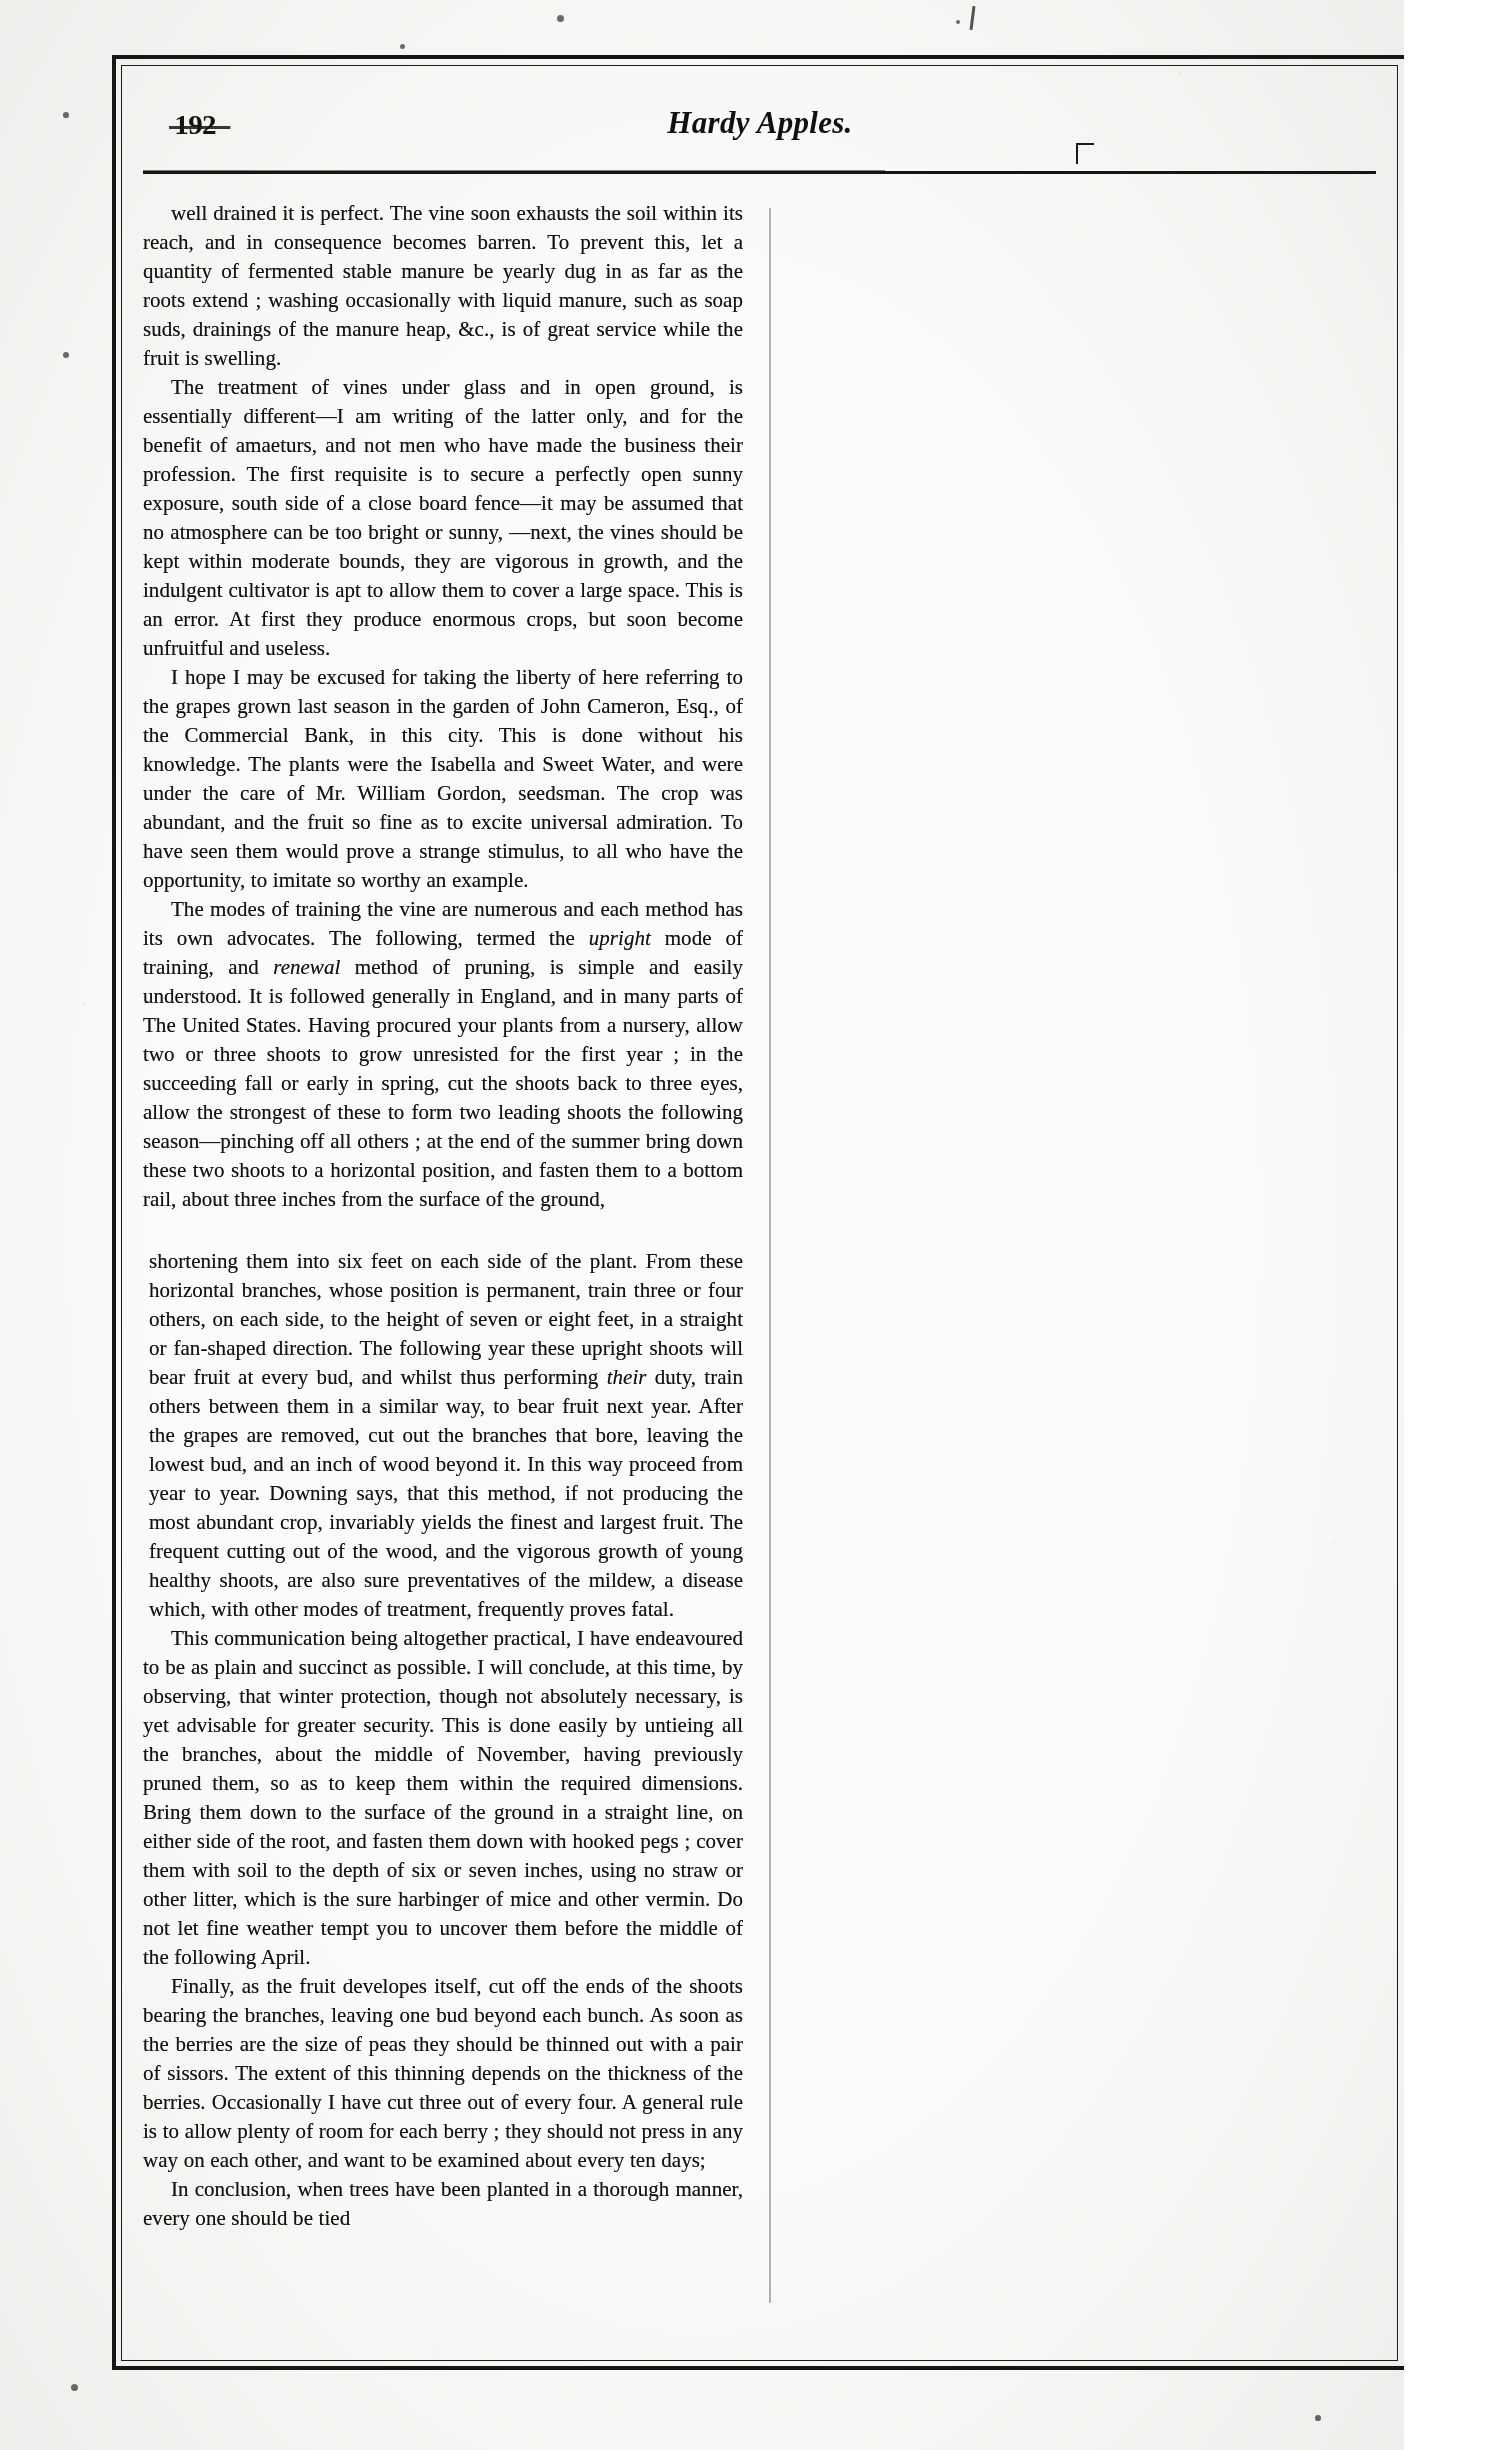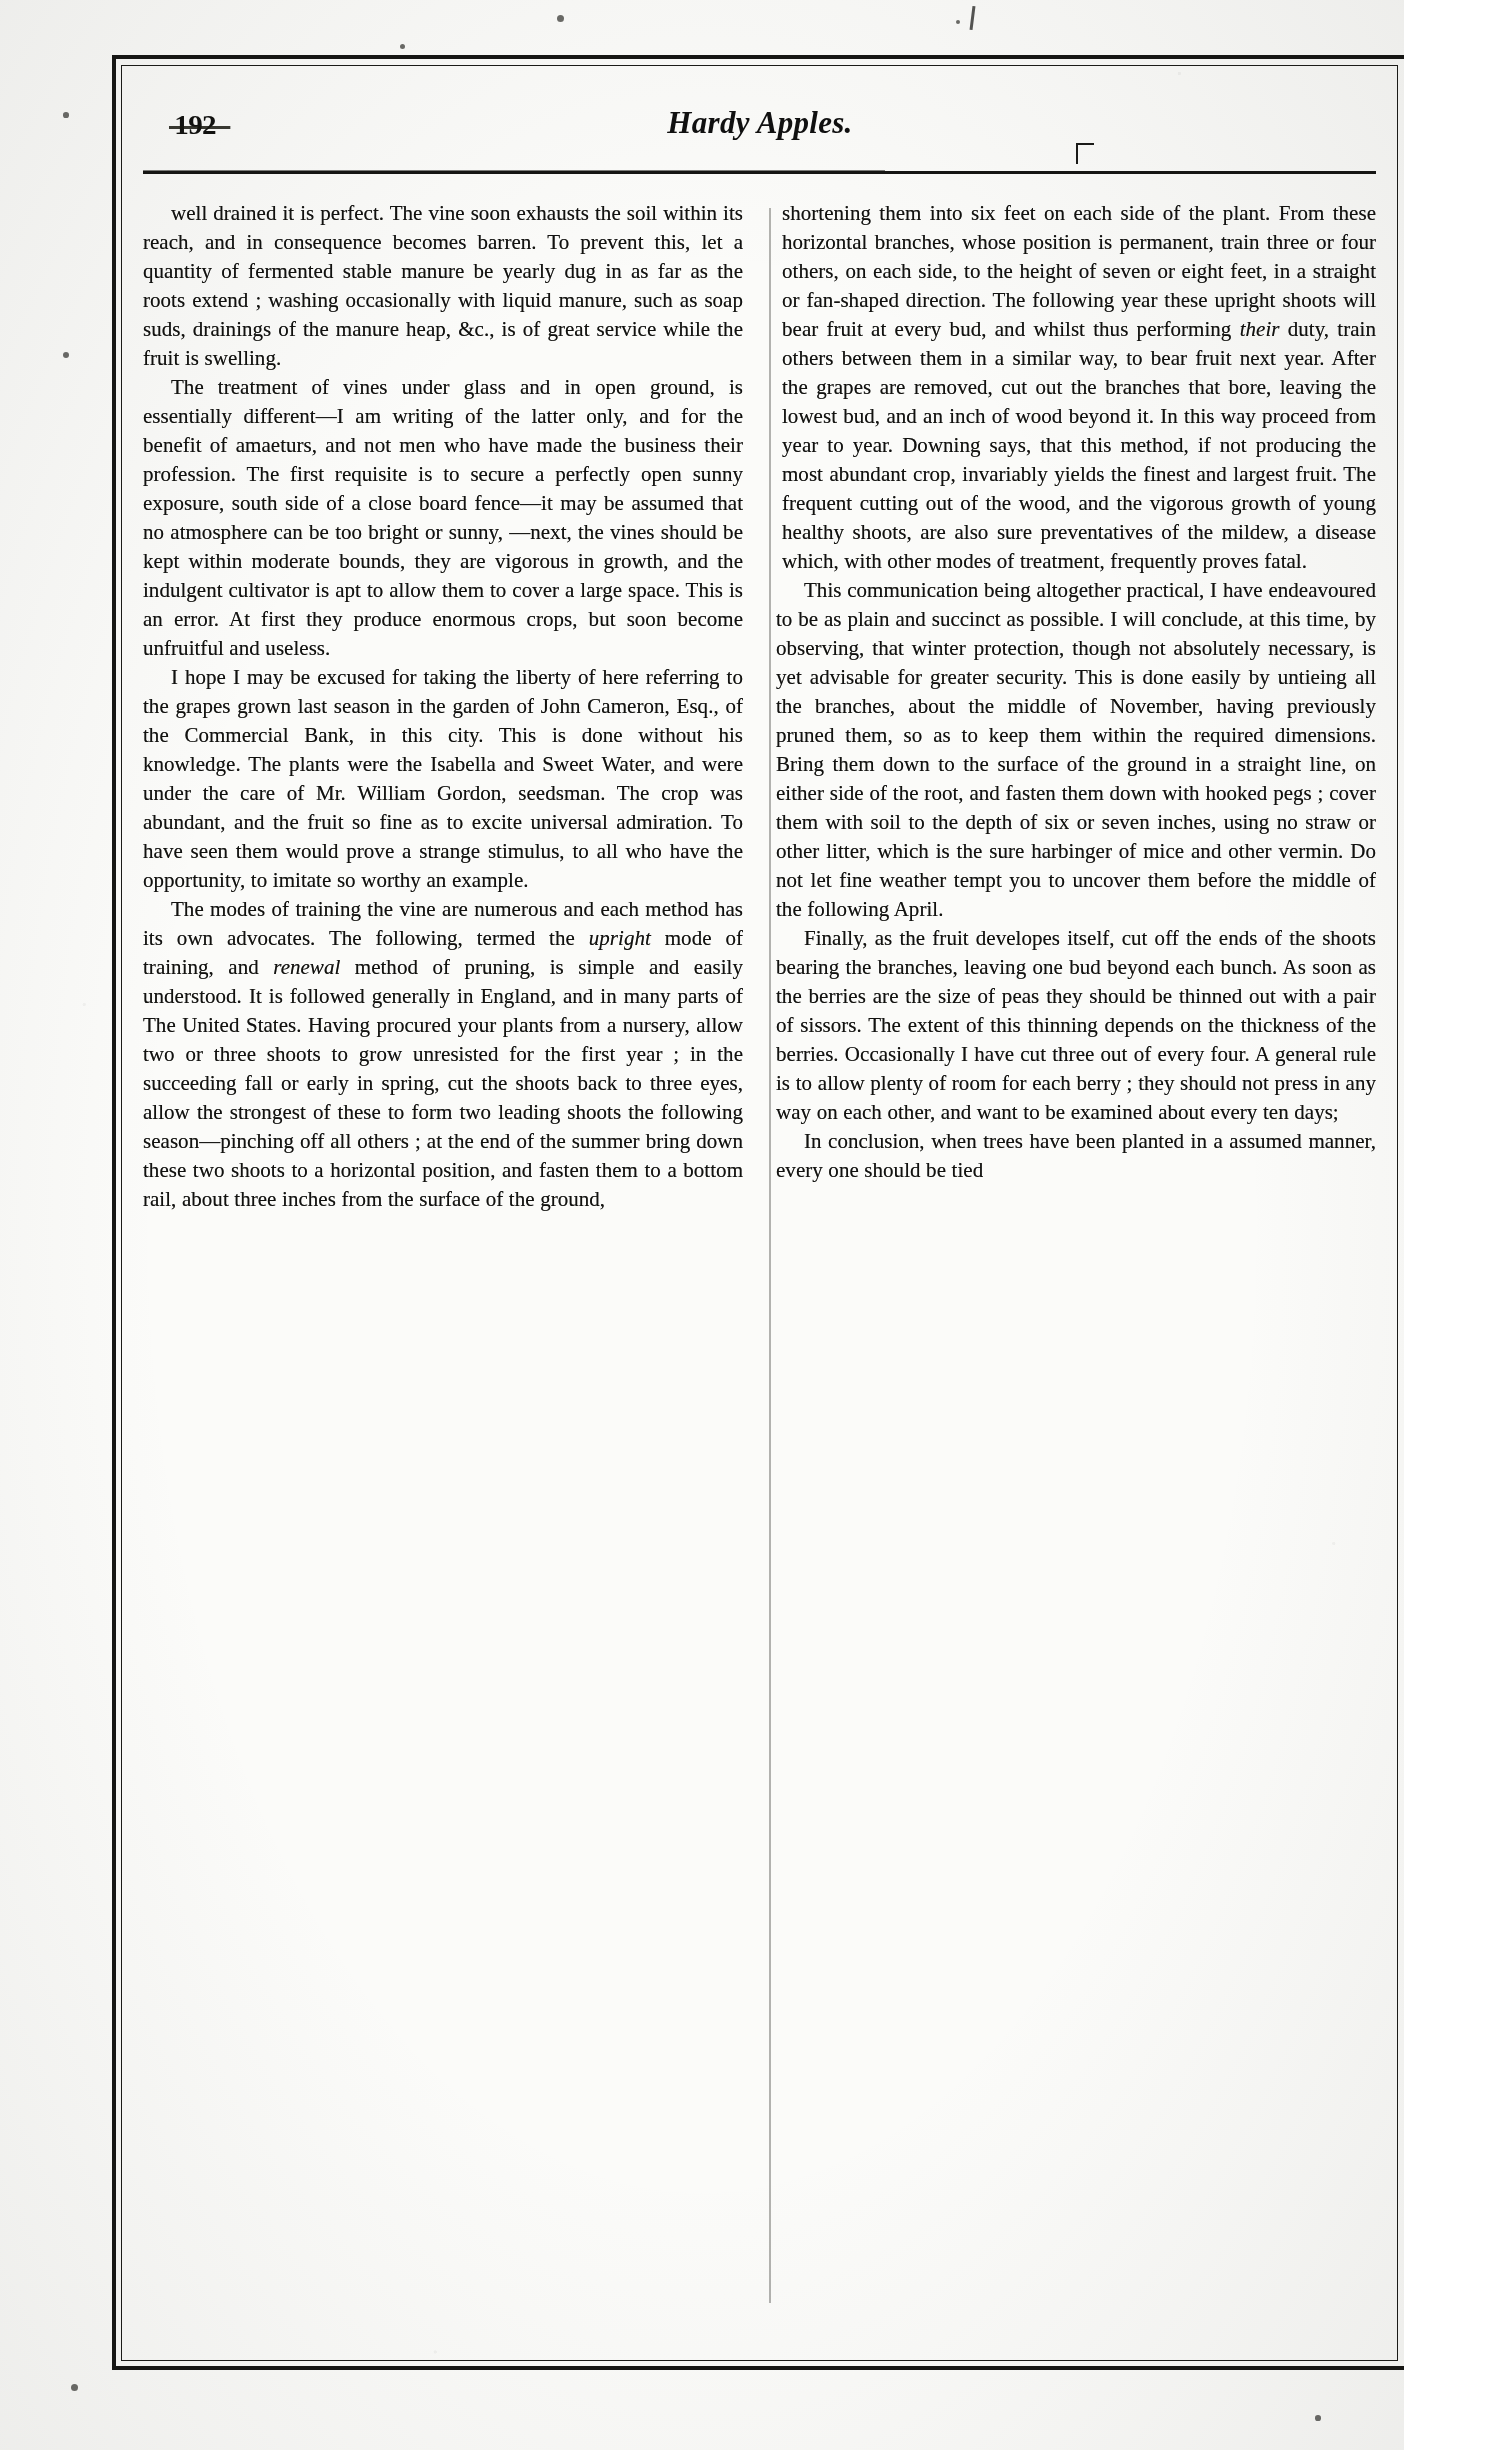--- a/index.html
+++ b/index.html
@@ -133,20 +133,21 @@
 
   
   .columns {
     position: absolute;
     left: 143px;
     top: 199px;
     width: 1233px;
     height: 2126px;
     display: flex;
     gap: 33px;
+    flex-direction: column;
   }
   .col {
     width: 600px;
     position: relative;
   }
   .col-rule {
     position: absolute;
     left: 629px;
     top: 195px;
     width: 1.9px;
@@ -211,21 +212,21 @@
       <p>well drained it is perfect.  The vine soon exhausts the soil within its reach, and in consequence becomes barren.  To prevent this, let a quantity of fermented stable manure be yearly dug in as far as the roots extend ; washing occasionally with liquid manure, such as soap suds, drainings of the manure heap, &amp;c., is of great service while the fruit is swelling.</p>
       <p>The treatment of vines under glass and in open ground, is essentially different—I am writing of the latter only, and for the benefit of amaeturs, and not men who have made the business their profession.  The first requisite is to secure a perfectly open sunny exposure, south side of a close board fence—it may be assumed that no atmosphere can be too bright or sunny, —next, the vines should be kept within moderate bounds, they are vigorous in growth, and the indulgent cultivator is apt to allow them to cover a large space.  This is an error.  At first they produce enormous crops, but soon become unfruitful and useless.</p>
       <p>I hope I may be excused for taking the liberty of here referring to the grapes grown last season in the garden of John Cameron, Esq., of the Commercial Bank, in this city.  This is done without his knowledge.  The plants were the Isabella and Sweet Water, and were under the care of Mr. William Gordon, seedsman.  The crop was abundant, and the fruit so fine as to excite universal admiration.  To have seen them would prove a strange stimulus, to all who have the opportunity, to imitate so worthy an example.</p>
       <p><span>The modes of training the vine are numerous and each method has its own advocates.  The following, termed the </span><i>upright</i><span> mode of training, and </span><i>renewal</i><span> method of pruning, is simple and easily understood.  It is followed generally in England, and in many parts of The United States.  Having procured your plants from a nursery, allow two or three shoots to grow unresisted for the first year ; in the succeeding fall or early in spring, cut the shoots back to three eyes, allow the strongest of these to form two leading shoots the following season—pinching off all others ; at the end of the summer bring down these two shoots to a horizontal position, and fasten them to a bottom rail, about three inches from the surface of the ground,</span></p>
     </div>
 
     <div class="col">
       <p class="cont"><span>shortening them into six feet on each side of the plant.  From these horizontal branches, whose position is permanent, train three or four others, on each side, to the height of seven or eight feet, in a straight or fan-shaped direction.  The following year these upright shoots will bear fruit at every bud, and whilst thus performing </span><i>their</i><span> duty, train others between them in a similar way, to bear fruit next year.  After the grapes are removed, cut out the branches that bore, leaving the lowest bud, and an inch of wood beyond it.  In this way proceed from year to year.  Downing says, that this method, if not producing the most abundant crop, invariably yields the finest and largest fruit.  The frequent cutting out of the wood, and the vigorous growth of young healthy shoots, are also sure preventatives of the mildew, a disease which, with other modes of treatment, frequently proves fatal.</span></p>
       <p>This communication being altogether practical, I have endeavoured to be as plain and succinct as possible.  I will conclude, at this time, by observing, that winter protection, though not absolutely necessary, is yet advisable for greater security.  This is done easily by untieing all the branches, about the middle of November, having previously pruned them, so as to keep them within the required dimensions. Bring them down to the surface of the ground in a straight line, on either side of the root, and fasten them down with hooked pegs ; cover them with soil to the depth of six or seven inches, using no straw or other litter, which is the sure harbinger of mice and other vermin. Do not let fine weather tempt you to uncover them before the middle of the following April.</p>
       <p>Finally, as the fruit developes itself, cut off the ends of the shoots bearing the branches, leaving one bud beyond each bunch.  As soon as the berries are the size of peas they should be thinned out with a pair of sissors.  The extent of this thinning depends on the thickness of the berries.  Occasionally I have cut three out of every four.  A general rule is to allow plenty of room for each berry ; they should not press in any way on each other, and want to be examined about every ten days;</p>
-      <p>In conclusion, when trees have been planted in a assumed manner, every one should be tied</p>
+      <p>In conclusion, when trees have been planted in a thorough manner, every one should be tied</p>
     </div>
 
   </div>
 
   <div class="col-rule" style="left:769px;top:208px;height:2095px;opacity:.35;"></div>
 
 </div>
 
 
 </body></html>

